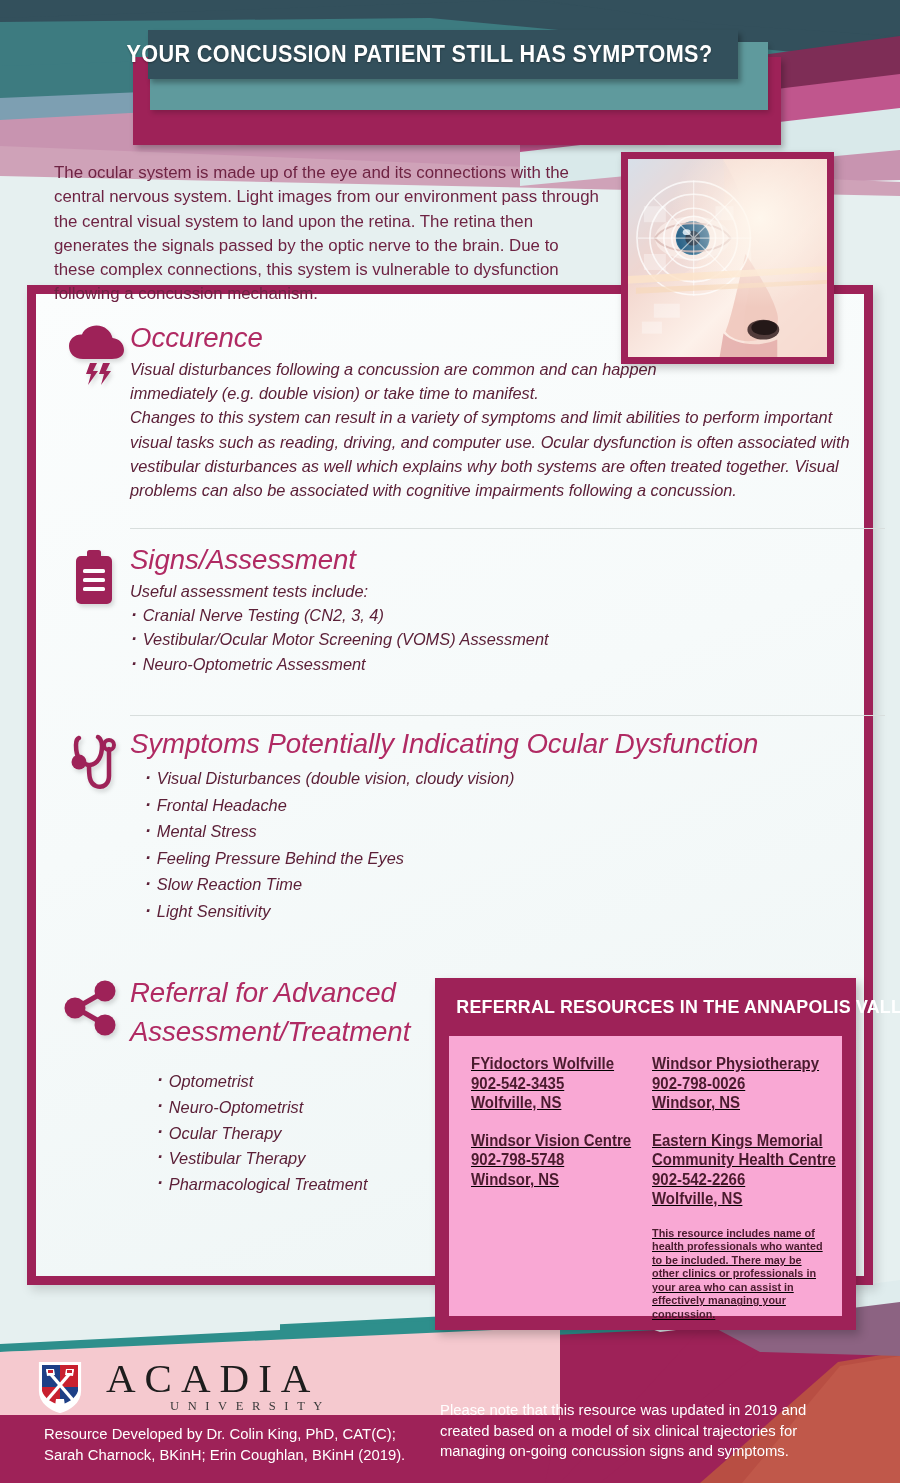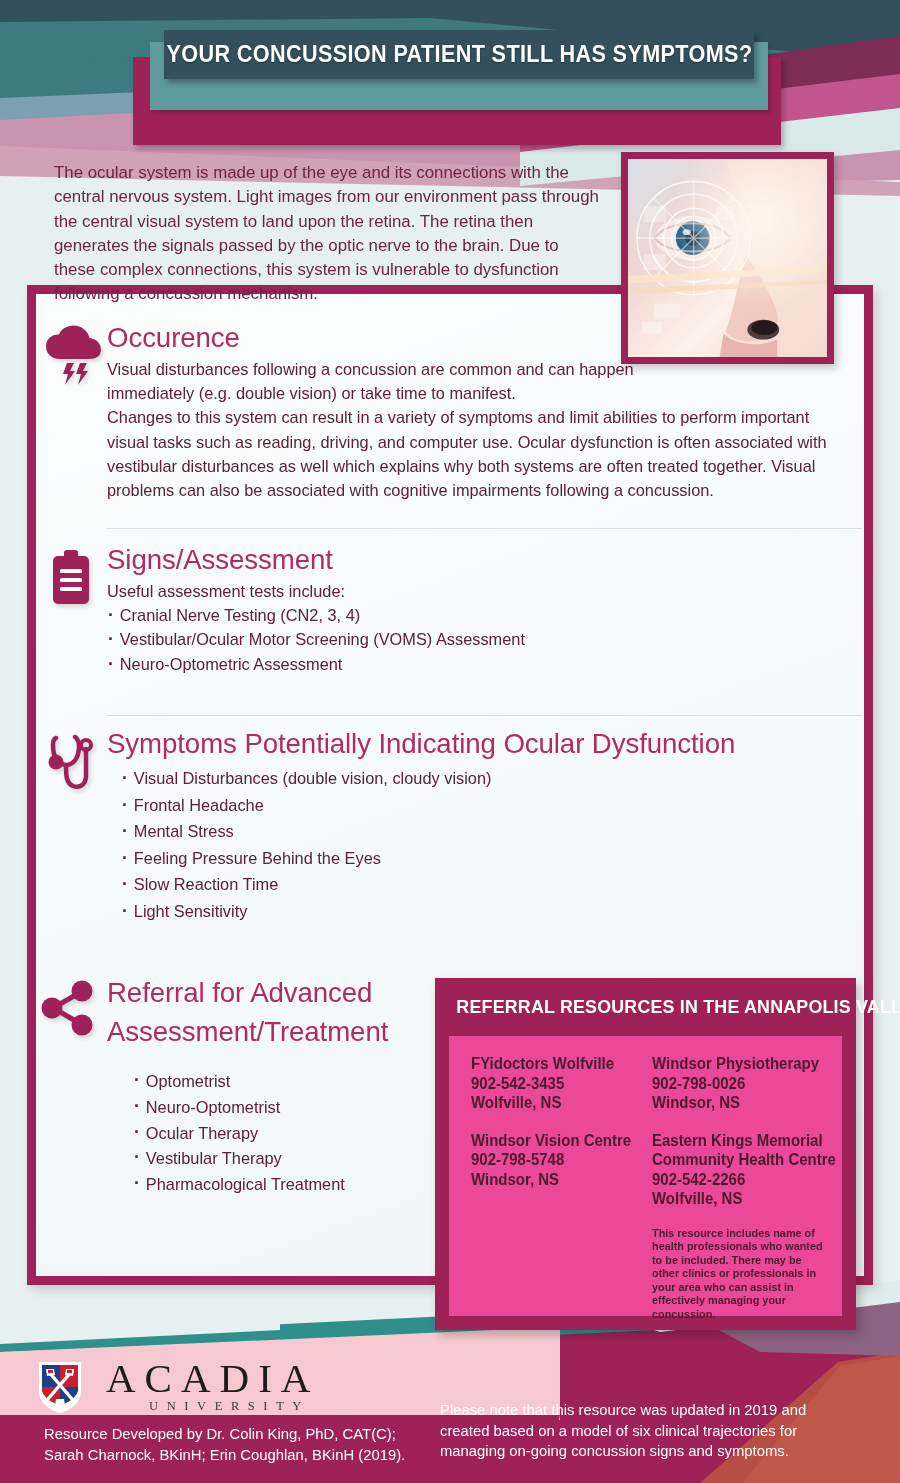--- a/index.html
+++ b/index.html
@@ -31,24 +31,24 @@
     box-shadow: 3px 4px 6px rgba(0,0,0,.25);
   }
   .band-teal {
     position: absolute;
     left: 150px; top: 42px; width: 618px; height: 68px;
     background: #5f9a9d;
     box-shadow: 2px 3px 5px rgba(0,0,0,.18);
   }
   .band-dark {
     position: absolute;
-    left: 164px; top: 30px; width: 590px; height: 49px;
+    left: 148px; top: 30px; width: 590px; height: 49px;
     background: #33505c;
     box-shadow: 3px 4px 5px rgba(0,0,0,.3);
-    display: flex; align-items: center; justify-content: center;
+    display: flex; align-items: center; justify-content: flex-end;
   }
   .hdr-sub {
     color: #ffffff;
     font-size: 23.5px;
     font-weight: bold;
     letter-spacing: .4px;
     font-stretch: condensed;
     transform: scaleX(.92);
     white-space: nowrap;
     text-shadow: 0 1px 2px rgba(0,0,0,.35);
@@ -99,22 +99,23 @@
     position: absolute;
     left: 27px; top: 285px; width: 846px; height: 1000px;
     border: 9px solid #9e2258;
     background: linear-gradient(160deg,#fbfdfd 0%, #f6fafa 45%, #eef5f5 100%);
     z-index: 4;
     box-shadow: 4px 5px 10px rgba(0,0,0,.15);
   }
 
   .sections {
     position: absolute;
-    left: 21px; top: 285px; width: 846px; height: 1000px;
+    left: 44px; top: 285px; width: 846px; height: 1000px;
     z-index: 7;
+    font-style: italic;
   }
 
   .sec { position: absolute; }
   .sec-icon {
     position: absolute; left: 22px; top: 12px; width: 62px; height: 66px;
   }
   .sec-icon svg { display:block; width: 100%; height: 100%;
     filter: drop-shadow(2px 3px 2px rgba(0,0,0,.14)); }
 
   .sec-head {
@@ -164,22 +165,23 @@
     font-size: 18.6px;
     font-weight: bold;
     letter-spacing: .2px;
     transform: scaleX(.96);
     transform-origin: left center;
     white-space: nowrap;
   }
   .ref-inner {
     position: absolute;
     left: 14px; top: 58px; right: 14px; bottom: 14px;
-    background: #ec4899;
+    background: #f9a8d4;
     padding: 18px 24px 10px 22px;
+    text-decoration: underline;
   }
   .ref-cols { display: flex; gap: 14px; }
   .ref-col { width: 183px; }
   .ref-entry { margin-bottom: 18px; color: #4a1b2e; }
   .ref-entry div {
     font-size: 15.6px;
     line-height: 19.5px;
     font-weight: bold;
     transform: scaleX(.96);
     transform-origin: left top;
@@ -201,21 +203,21 @@
   }
   .shield { width: 44px; height: 52px; }
   .acadia-word { line-height: 1; }
   .acadia-name {
     font-family: "Liberation Serif", serif;
     font-size: 41px; letter-spacing: 9px; color: #1d1d1d;
   }
   .acadia-uni {
     font-family: "Liberation Serif", serif;
     font-size: 12.5px; letter-spacing: 8.6px; color: #3a3a3a;
-    margin-top: 1px; margin-left: 43px;
+    margin-top: 1px; margin-left: 64px;
   }
 
   .credit {
     position: absolute; left: 44px; top: 1424px; width: 390px;
     z-index: 14;
     color: #ffffff;
     font-size: 15.3px;
     line-height: 20.5px;
     transform: scaleX(.97);
     transform-origin: left top;

